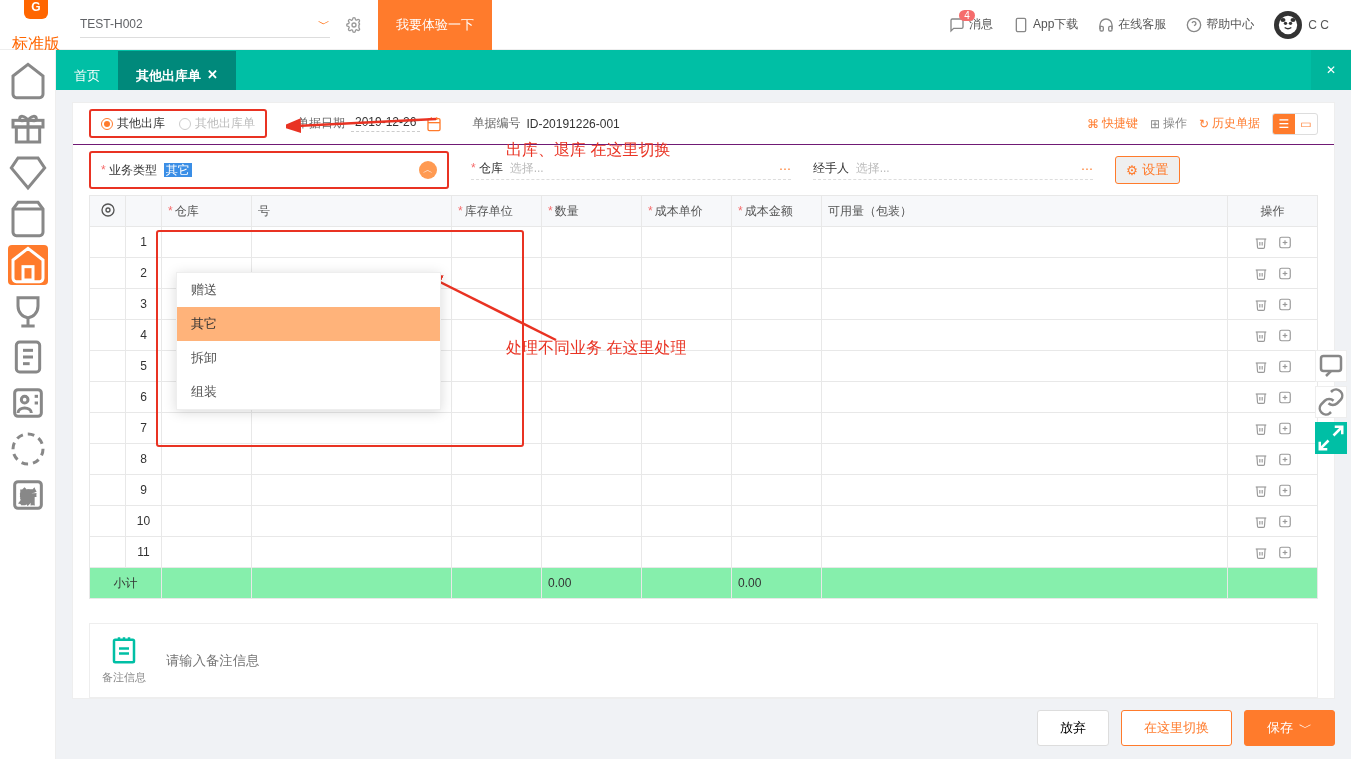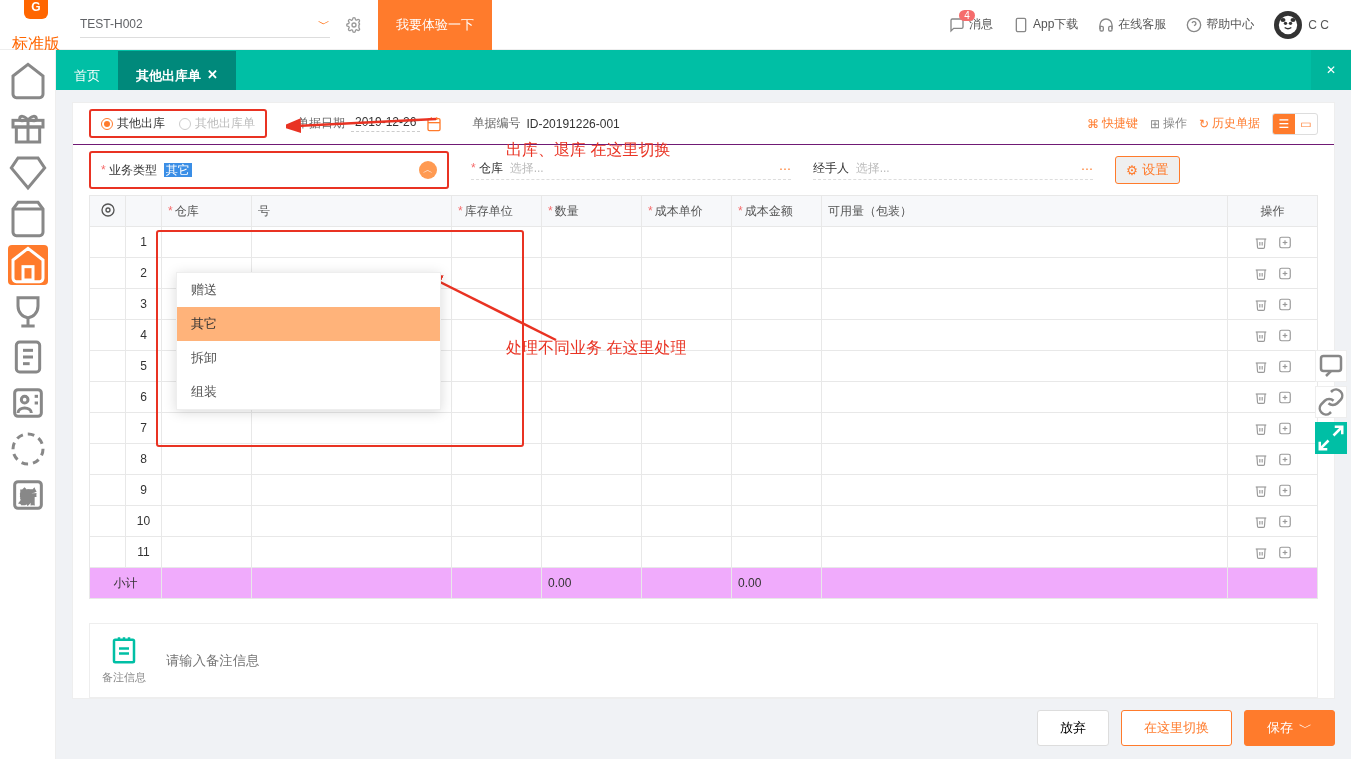--- a/index.html
+++ b/index.html
@@ -61,21 +61,21 @@
 
 .anno-red { color: #e93323; font-size: 16px; position: absolute; white-space: nowrap; font-weight: 500; }
 
 .grid-wrap { flex: 1; padding: 0 16px 8px; overflow: hidden; position: relative; }
 .grid { width: 100%; border-collapse: collapse; table-layout: fixed; }
 .grid th, .grid td { border: 1px solid #e8e8e8; height: 31px; padding: 0 6px; font-size: 12px; }
 .grid th { background: #f7f8fa; font-weight: normal; color: #555; text-align: left; }
 .grid .c-idx { width: 36px; text-align: center; }
 .grid .c-gear { width: 36px; text-align: center; }
 .grid .c-ops { width: 90px; text-align: center; }
-.grid tr.subtotal td { background: #f0abfc; margin-top: 8px; }
+.grid tr.subtotal td { background: #86efac; margin-top: 8px; }
 .grid .req-h::before { content: '*'; color: #f56c6c; margin-right: 2px; }
 .op-icons { display: flex; justify-content: center; gap: 10px; color: #999; }
 
 .dropdown { position: absolute; left: 120px; top: 182px; width: 265px; background: #fff; box-shadow: 0 2px 12px rgba(0,0,0,0.15); z-index: 50; border: 1px solid #eee; }
 .dropdown .opt { padding: 8px 14px; font-size: 13px; color: #555; }
 .dropdown .opt.sel { background: #ffb37a; color: #333; }
 .dropdown-border { position: absolute; left: 100px; top: 140px; width: 368px; height: 217px; border: 2px solid #e93323; border-radius: 3px; pointer-events: none; z-index: 49; }
 
 .remarks-box { margin: 10px 16px 0; border: 1px solid #eee; display: flex; align-items: center; padding: 12px; }
 .remarks-left { display: flex; flex-direction: column; align-items: center; margin-right: 20px; }

